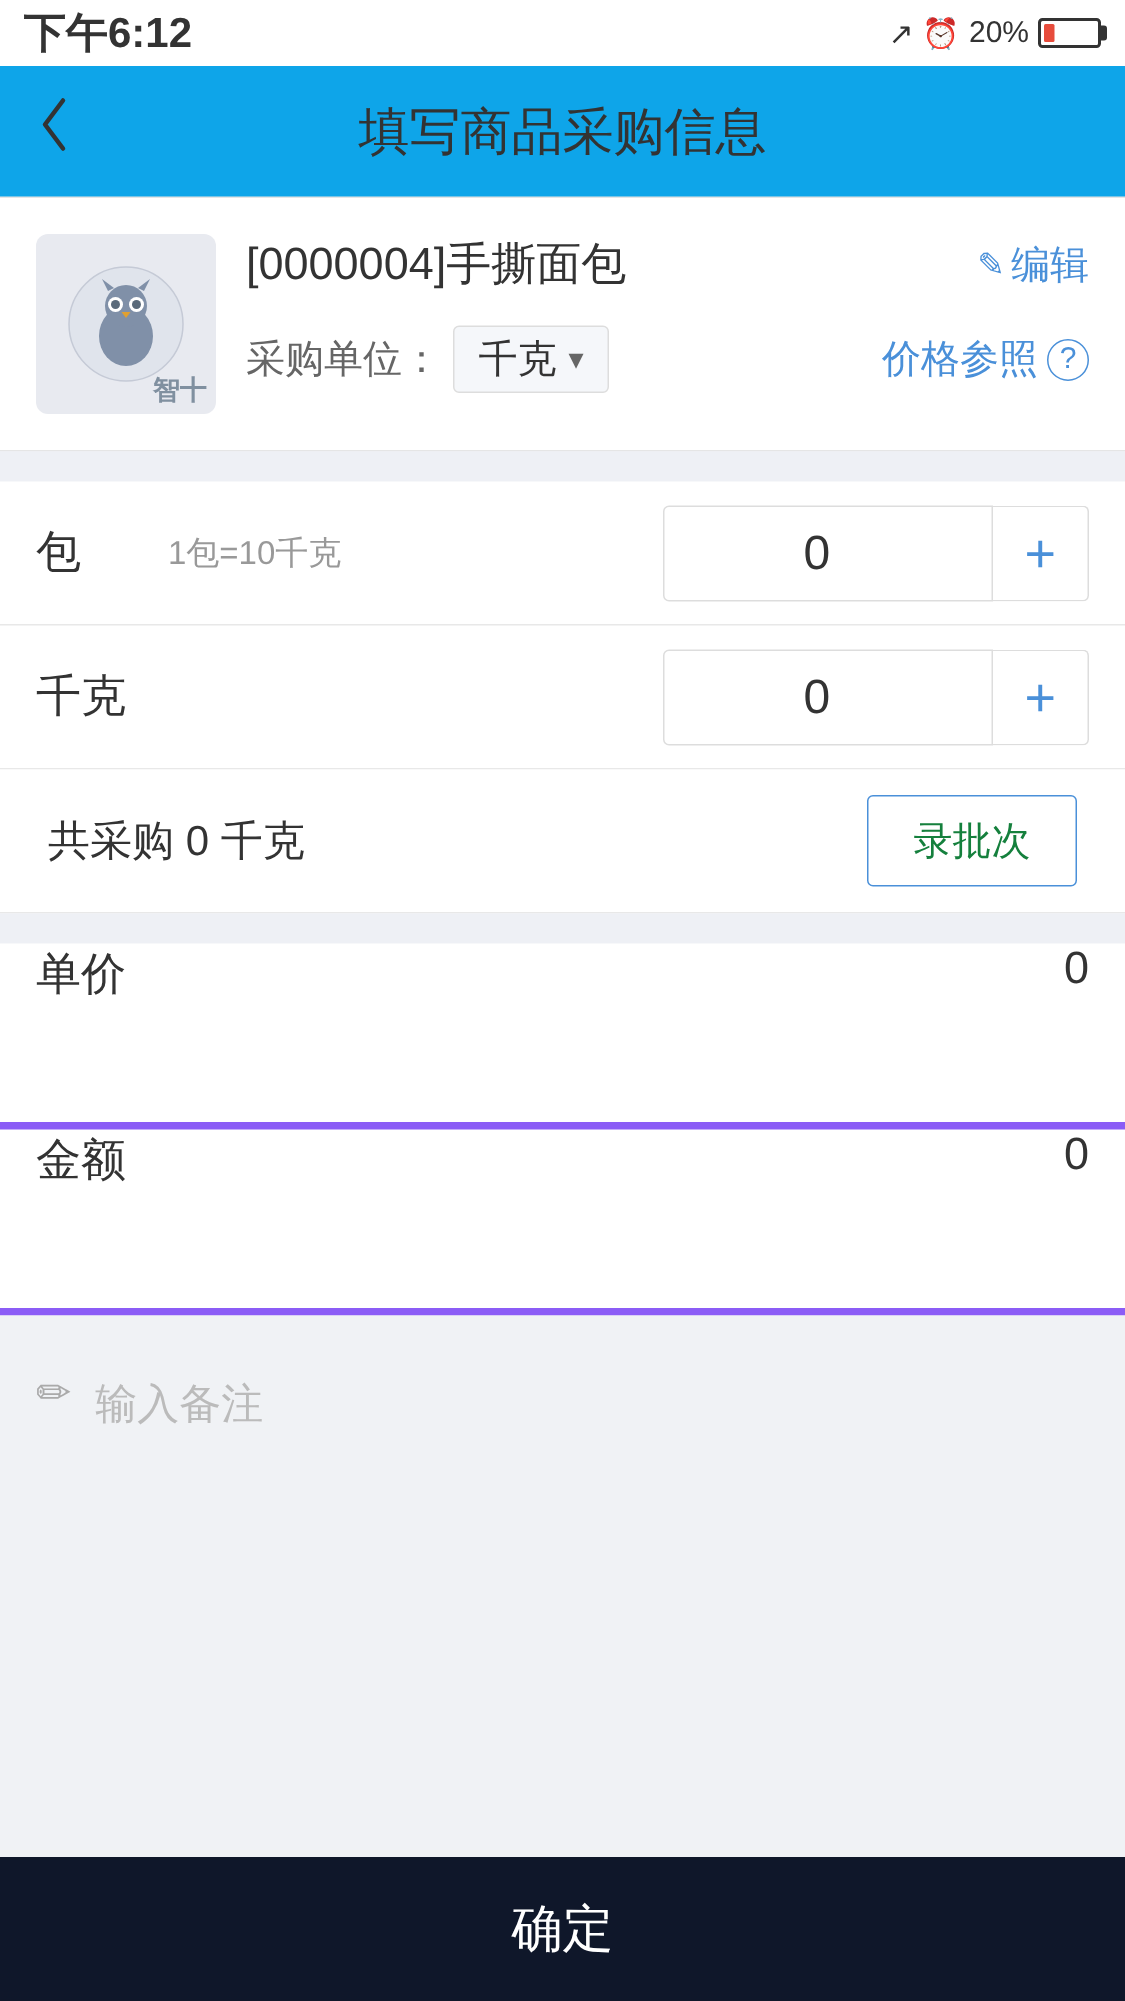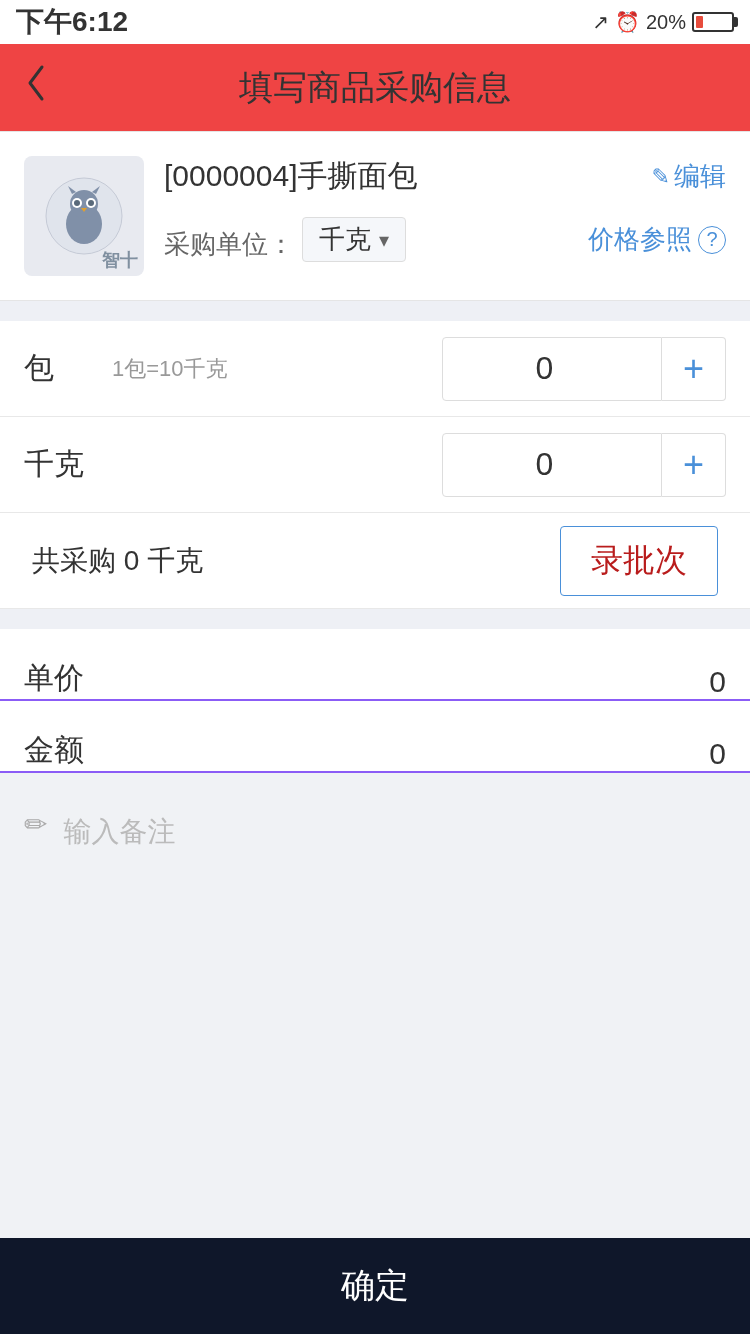--- a/index.html
+++ b/index.html
@@ -52,21 +52,21 @@
       width: 20%;
       height: 100%;
       background: #e74c3c;
       border-radius: 1px;
     }
 
     
     .nav-bar {
       width: 750px;
       height: 88px;
-      background: #ef4444;
+      background: #0ea5e9;
       display: flex;
       align-items: center;
       justify-content: center;
       position: relative;
       border-bottom: 1px solid #e5e5e5;
     }
     .nav-back {
       position: absolute;
       left: 24px;
       font-size: 36px;
@@ -239,39 +239,39 @@
       background: #fff;
       border-bottom: 1px solid #e8e8e8;
     }
     .summary-text {
       font-size: 28px;
       color: #333;
     }
     .batch-btn {
       border: 1px solid #4a90d9;
       background: #fff;
-      color: #b91c1c;
-      font-size: 32px;
+      color: #15803d;
+      font-size: 26px;
       padding: 12px 30px;
       border-radius: 4px;
       cursor: pointer;
     }
 
     
     .price-section {
       background: #fff;
       margin-top: 0;
     }
     .price-row {
       display: flex;
-      align-items: flex-end;
+      align-items: flex-start;
       justify-content: space-between;
       padding: 0 24px;
-      height: 72px;
-      border-bottom: 2px solid #8b5cf6;
+      height: 124px;
+      border-bottom: 5px solid #8b5cf6;
     }
     .price-row-label {
       font-size: 30px;
       color: #333;
     }
     .price-row-value {
       font-size: 30px;
       color: #333;
     }
 
@@ -376,21 +376,21 @@
       <div class="product-name-row">
         <div class="product-name">
           <span>[0000004]</span><span>手撕面包</span>
         </div>
         <div class="edit-link">
           <span style="font-size:22px;">✎</span>
           <span>编辑</span>
         </div>
       </div>
       <div class="unit-row">
-        <div style="display:flex;align-items:flex-end;">
+        <div style="display:flex;align-items:center;">
           <span class="unit-label">采购单位：</span>
           <div class="unit-selector">
             <span>千克</span>
             <span style="font-size:20px;color:#666;">▾</span>
           </div>
         </div>
         <div class="price-ref">
           <span>价格参照</span>
           <span class="help-circle">?</span>
         </div>

